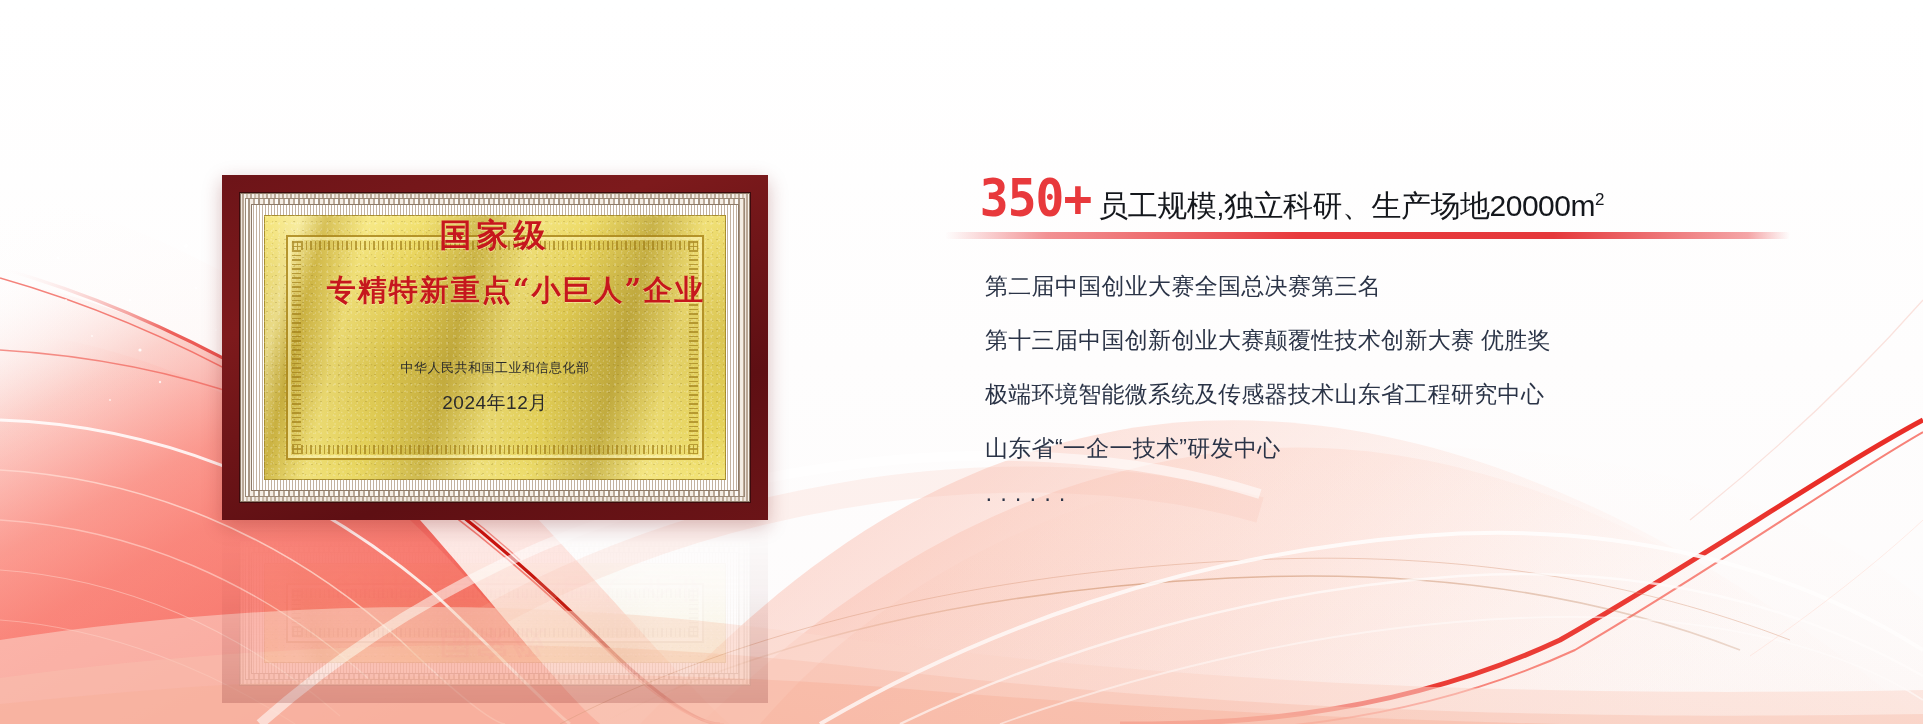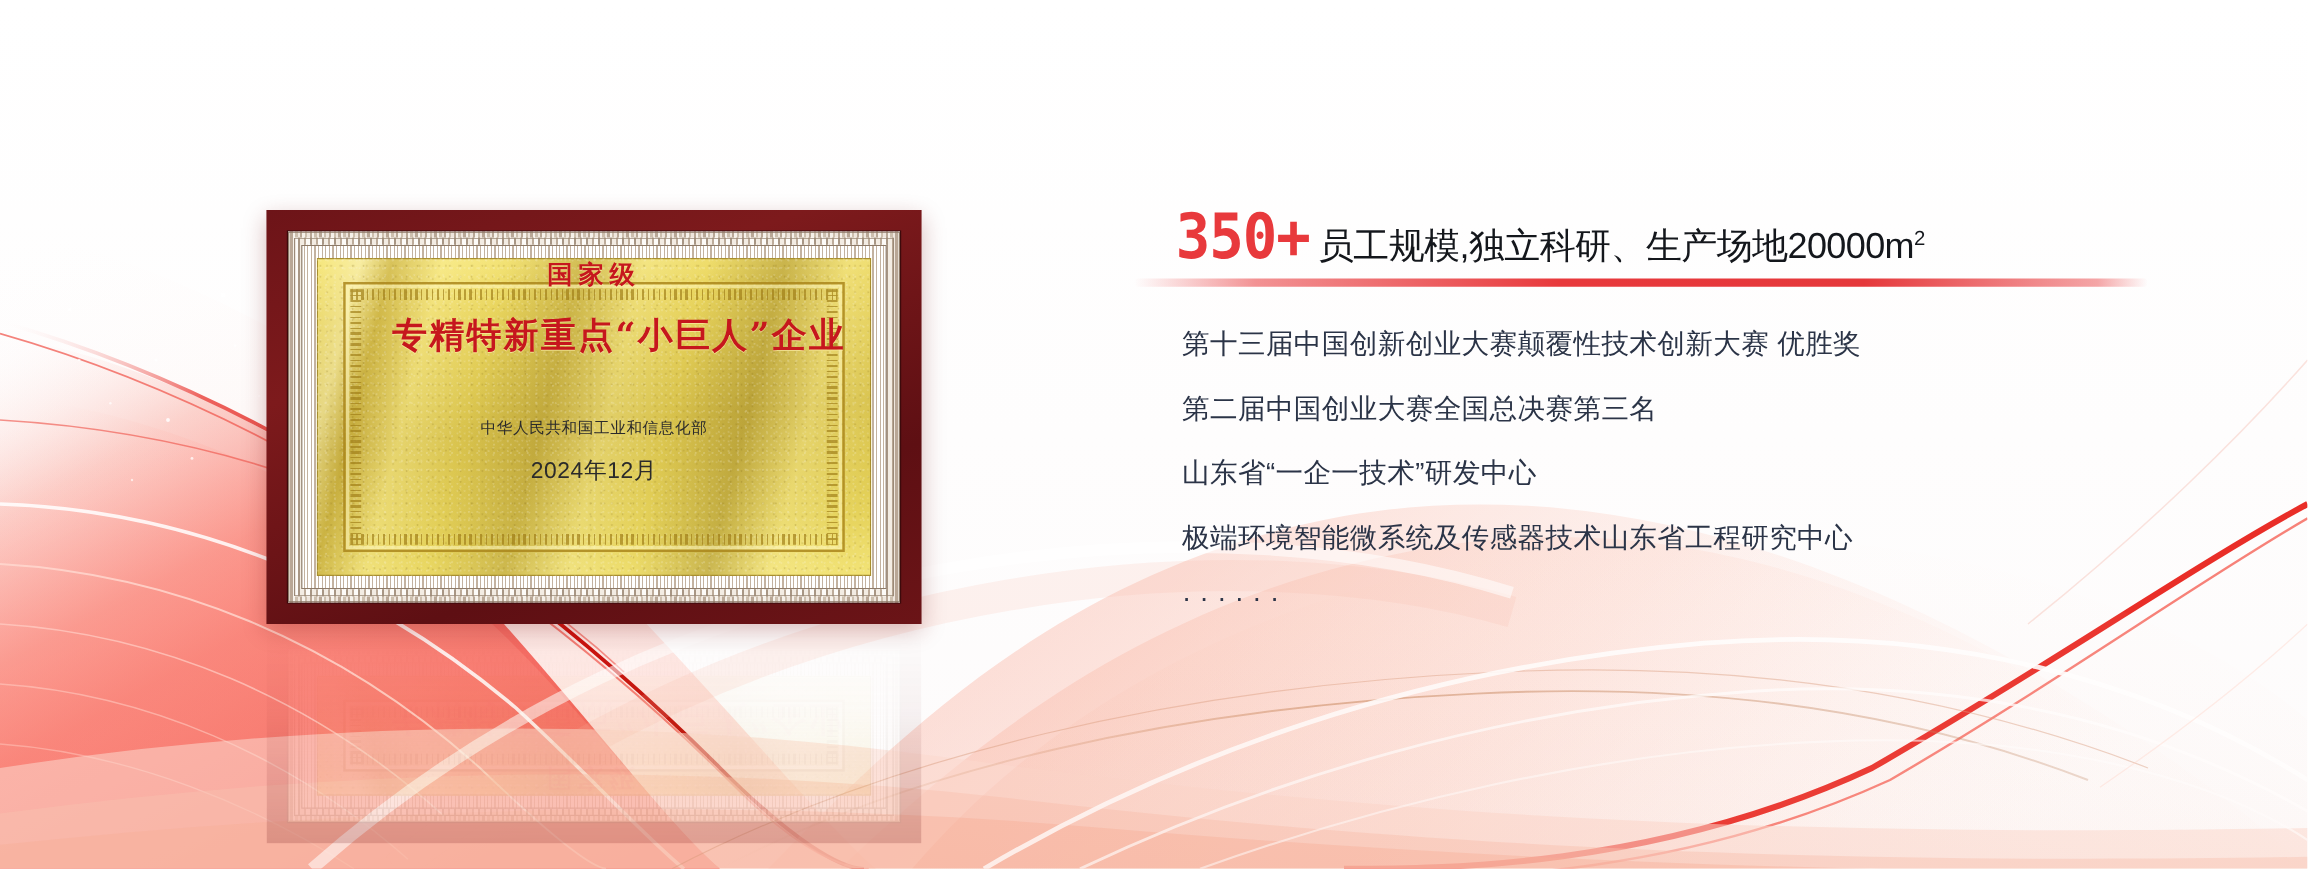--- a/index.html
+++ b/index.html
@@ -106,21 +106,21 @@
       repeating-linear-gradient(180deg,
         rgba(160,126,24,.85) 0 2px, rgba(255,247,190,.0) 2px 5px,
         rgba(160,126,24,.85) 5px 6px, rgba(255,247,190,.0) 6px 9px) right/9px 100% no-repeat;
     opacity:.8;
   }
   .plaque-text{
     position:absolute; inset:0; display:flex; flex-direction:column;
     align-items:center; z-index:4; padding-top:44px;
   }
   .pl-title-1{
-    font-size:21px; font-weight:700; color:#c6171d;
+    font-size:32px; font-weight:700; color:#c6171d;
     letter-spacing:5px; line-height:1;
     text-shadow:0 1px 0 rgba(255,240,170,.65);
     font-family:Liberation Sans, sans-serif;
   }
   .pl-title-2{
     margin-top:25px;
     font-size:29px; font-weight:700; color:#c6171d;
     letter-spacing:2px; line-height:1;
     text-shadow:0 1px 0 rgba(255,240,170,.65);
     font-family:"DejaVu Serif","Liberation Serif",serif;
@@ -337,20 +337,20 @@
   </div>
 
   <div class="headline">
     <span class="hl-num">350+</span>
     <span class="hl-text"><span>员工规模,独立科研、生产场地20000m</span><sup class="hl-sup">2</sup></span>
   </div>
 
   <div class="divider"></div>
 
   <div class="ach-list">
+    <div class="ach-item">第二届中国创业大赛全国总决赛第三名</div>
     <div class="ach-item">第十三届中国创新创业大赛颠覆性技术创新大赛 优胜奖</div>
-    <div class="ach-item">第二届中国创业大赛全国总决赛第三名</div>
+    <div class="ach-item">极端环境智能微系统及传感器技术山东省工程研究中心</div>
     <div class="ach-item">山东省“一企一技术”研发中心</div>
-    <div class="ach-item">极端环境智能微系统及传感器技术山东省工程研究中心</div>
     <div class="ach-dots">······</div>
   </div>
 
 </div>
 
 </body></html>

